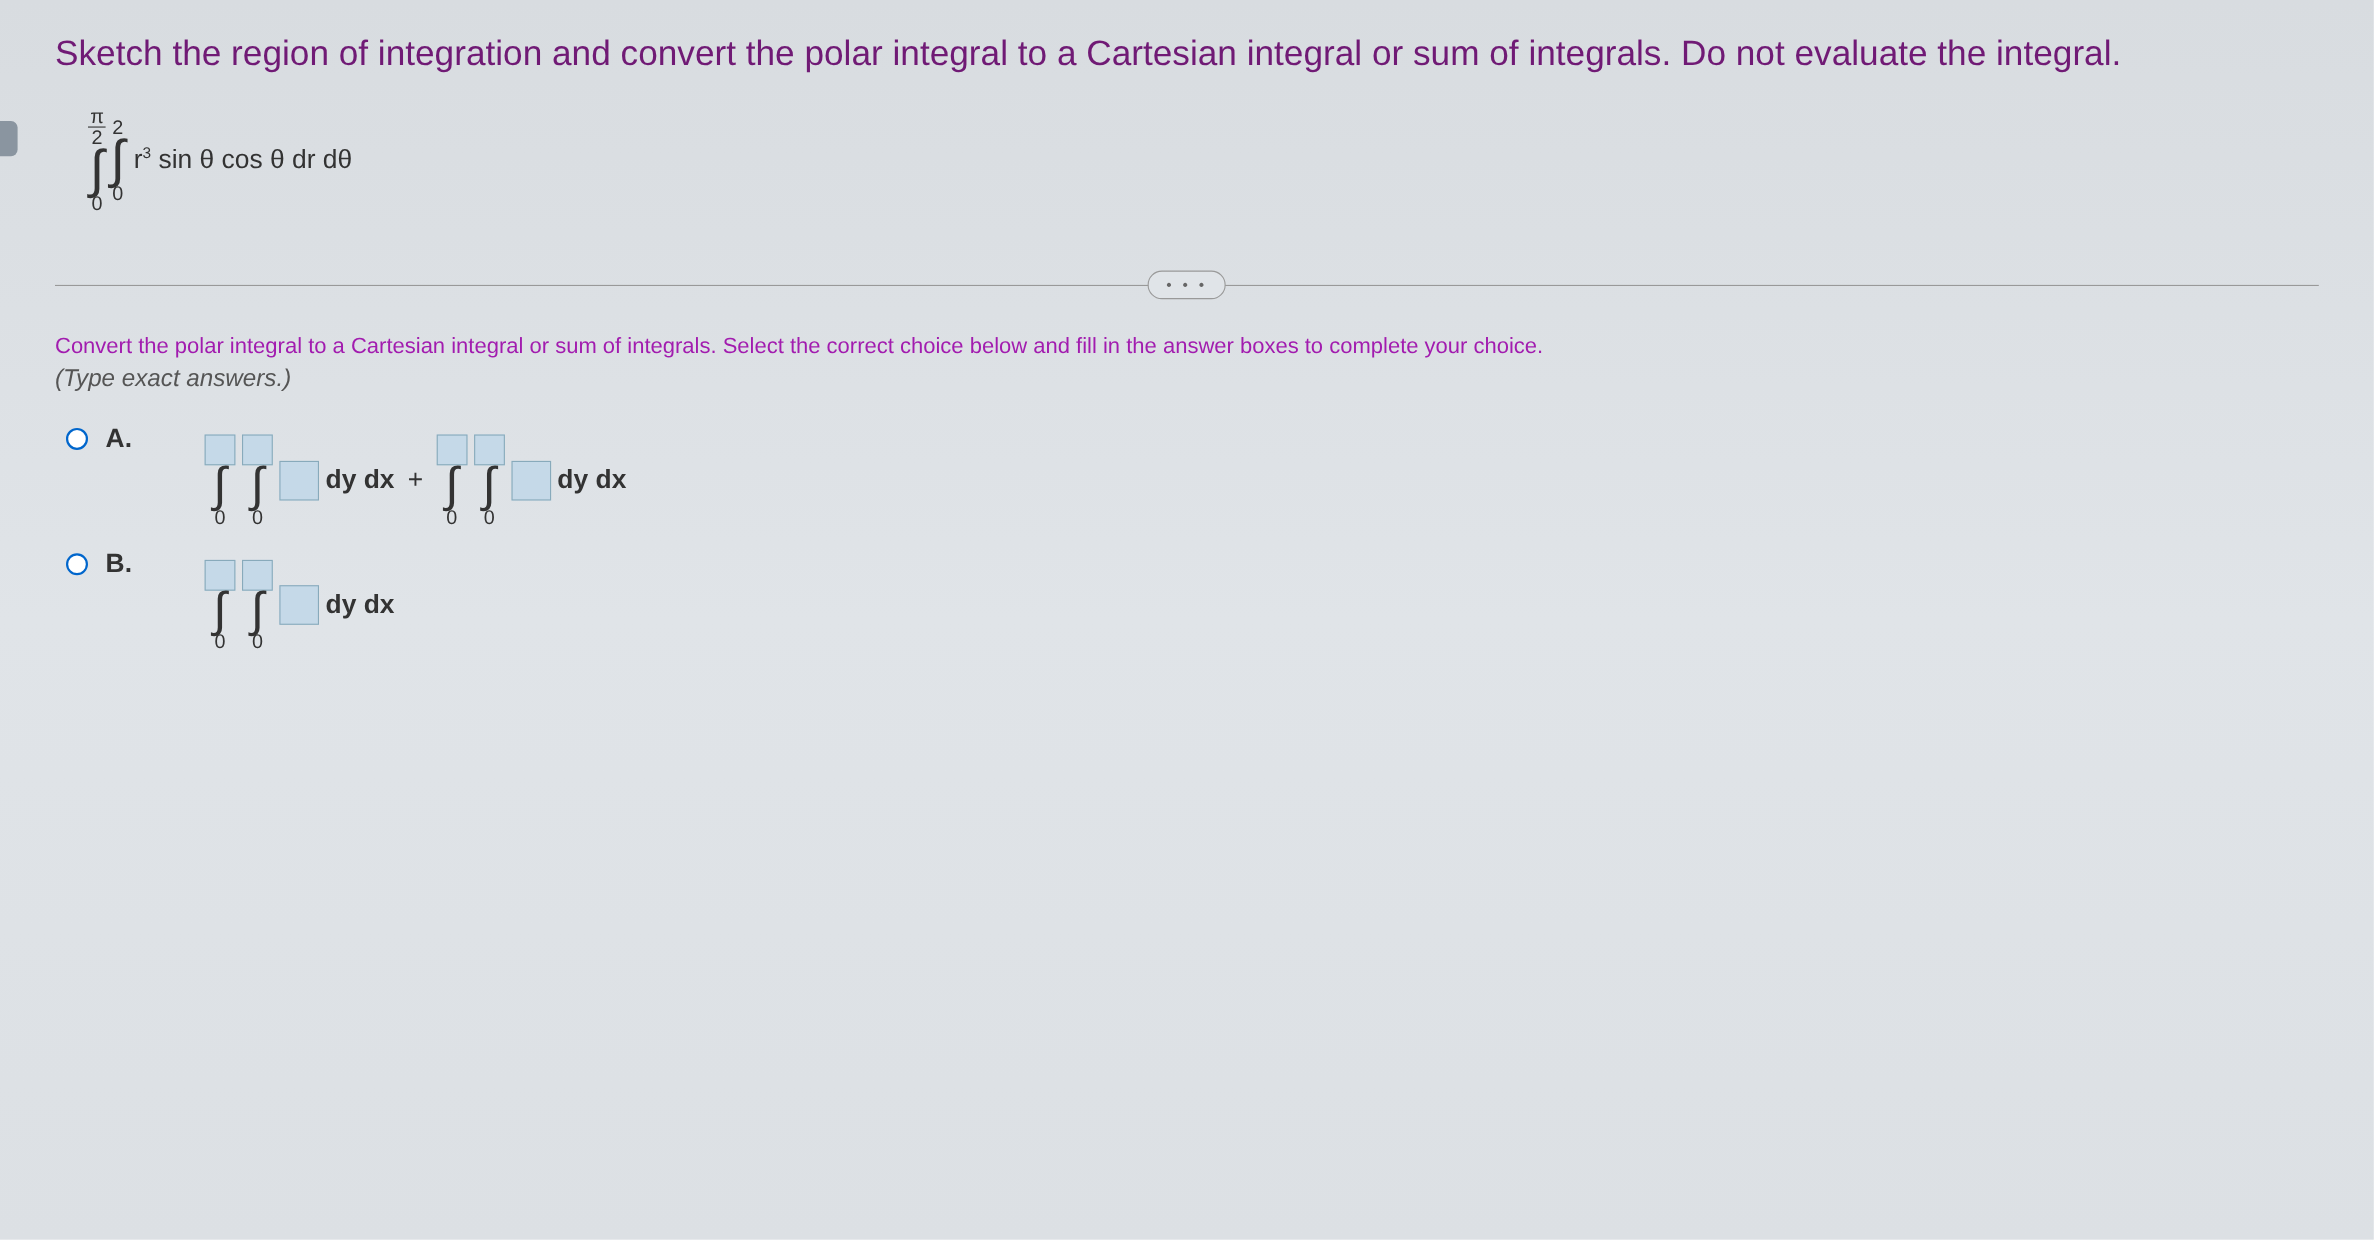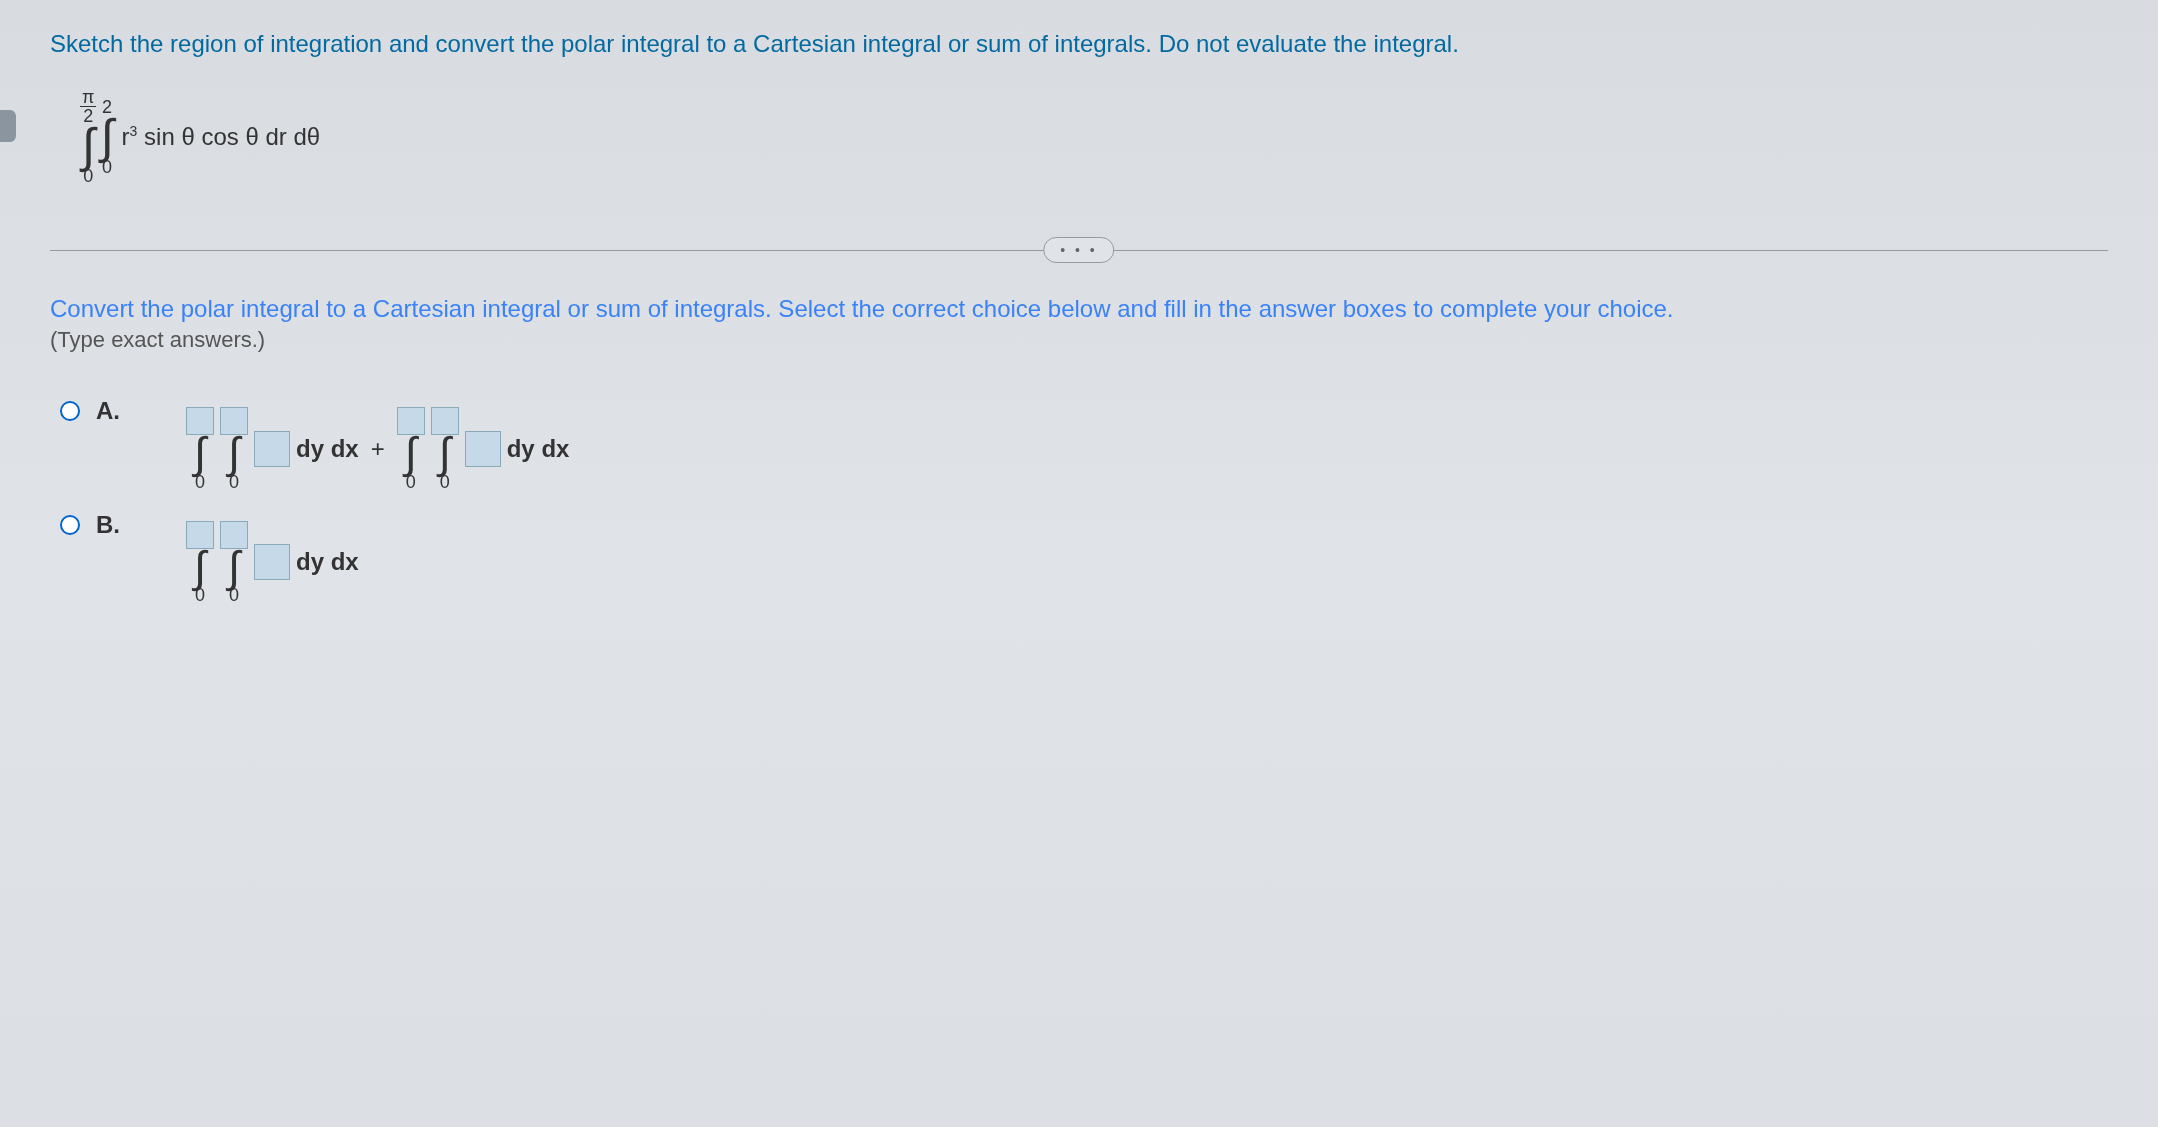--- a/index.html
+++ b/index.html
@@ -10,22 +10,22 @@
     body {
       font-family: Arial, Helvetica, sans-serif;
       background: linear-gradient(180deg, #d8dce0 0%, #e0e4e8 50%, #dce0e4 100%);
       min-height: 1127px;
       width: 2158px;
       padding: 30px 50px;
       color: #333;
       position: relative;
     }
     .question-text {
-      font-size: 24px;
-      color: #0369a1;
+      font-size: 32px;
+      color: #701a75;
       margin-bottom: 30px;
     }
     .integral-display {
       margin-left: 30px;
       margin-bottom: 50px;
       font-size: 24px;
       display: flex;
       align-items: center;
     }
     .integral-block {
@@ -87,28 +87,29 @@
       background: #e0e4e8;
       padding: 4px 16px;
       border: 1px solid #999;
       border-radius: 14px;
       color: #666;
       font-size: 14px;
       letter-spacing: 3px;
       cursor: pointer;
     }
     .instruction-text {
-      font-size: 24px;
-      color: #3b82f6;
+      font-size: 20px;
+      color: #a21caf;
       margin-bottom: 4px;
     }
     .hint-text {
       font-size: 22px;
       color: #555;
-      margin-bottom: 44px;
+      margin-bottom: 28px;
+      font-style: italic;
     }
     .choice-row {
       display: flex;
       align-items: flex-start;
       margin-bottom: 20px;
       margin-left: 10px;
     }
     .radio-btn {
       width: 20px;
       height: 20px;

